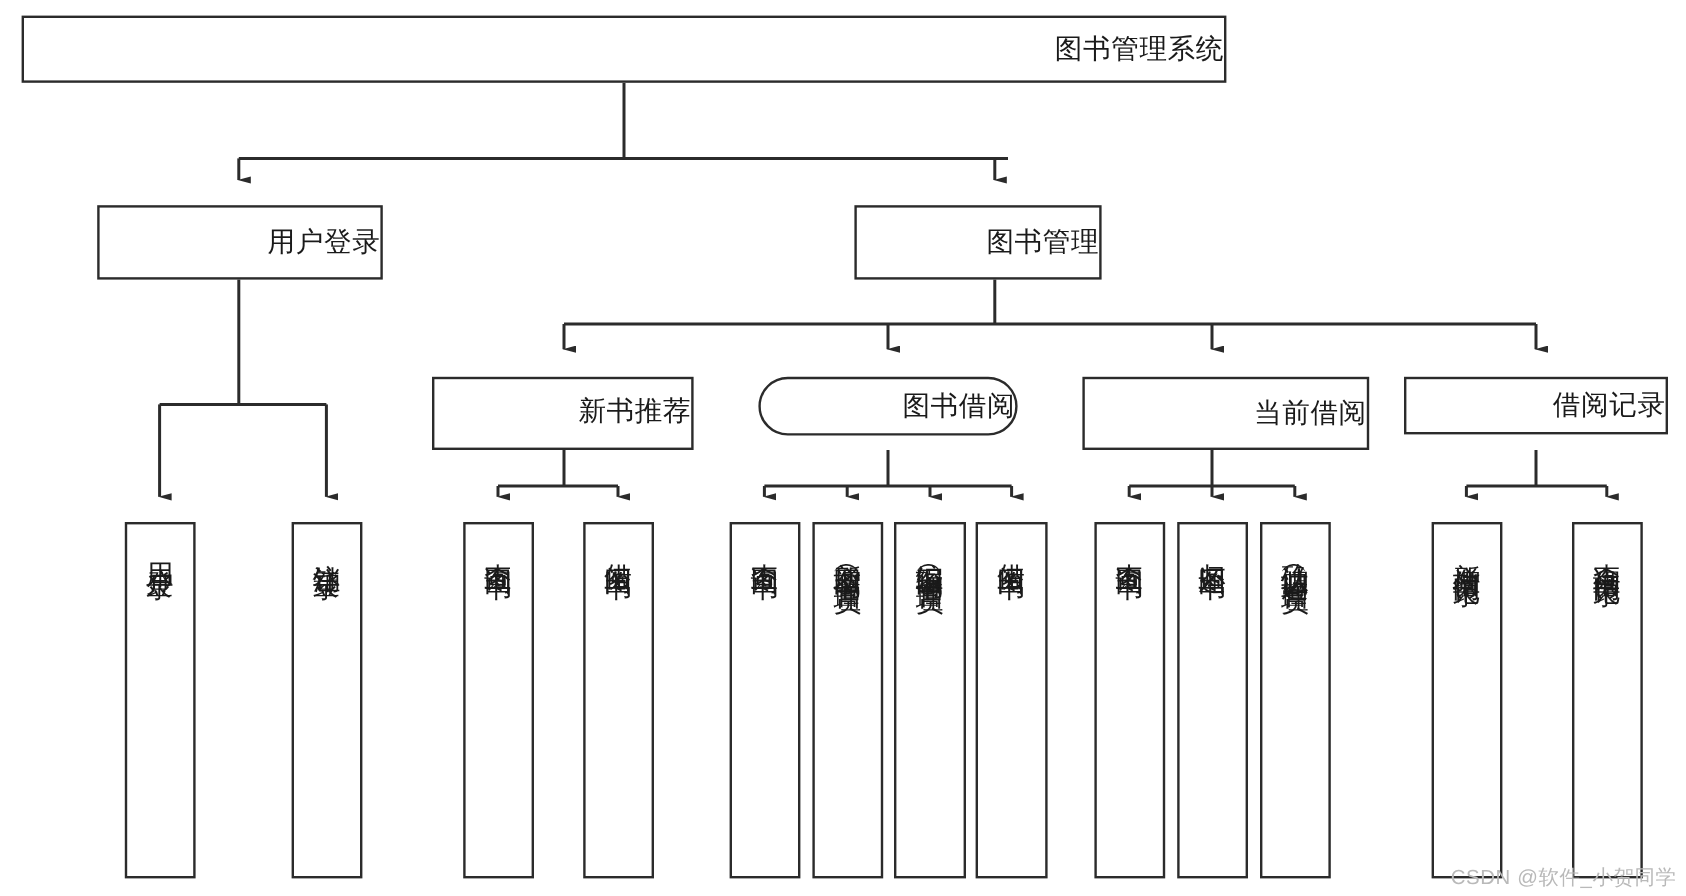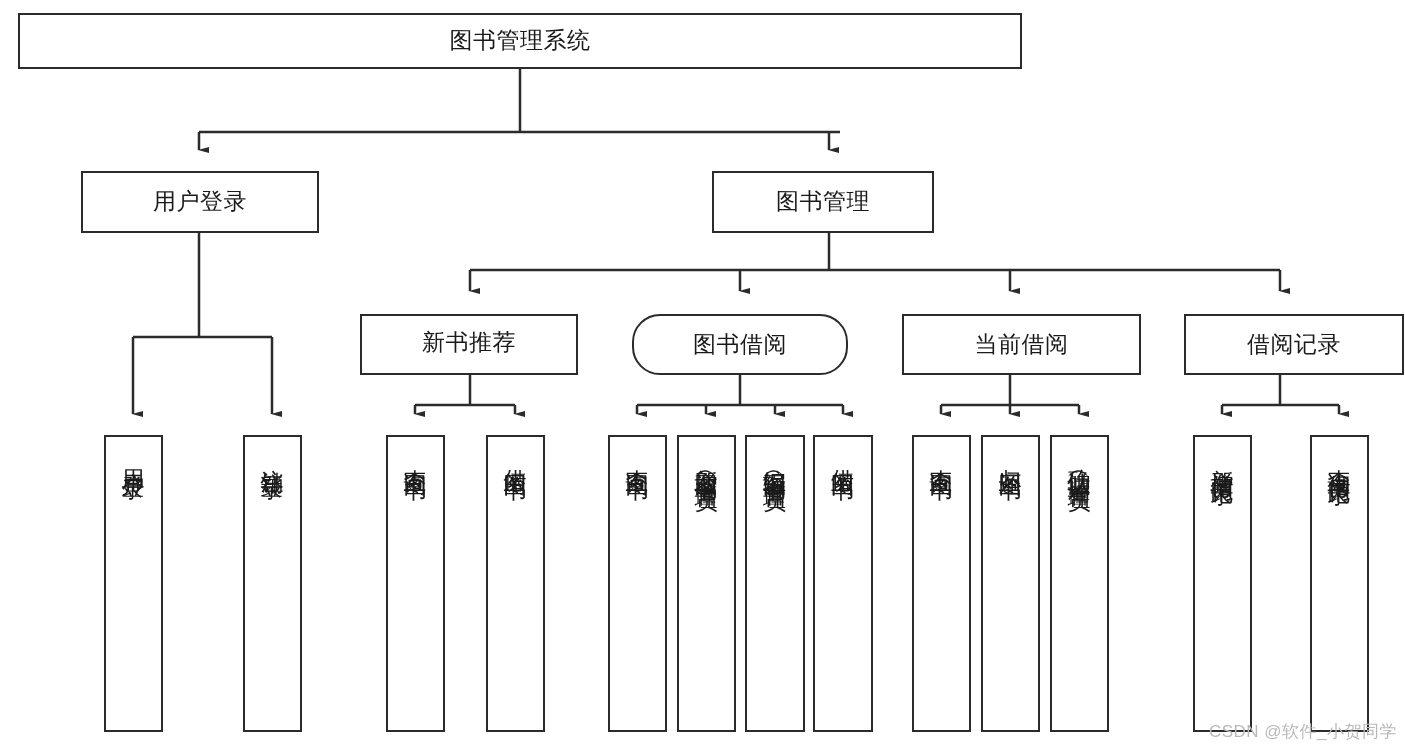--- a/index.html
+++ b/index.html
@@ -26,21 +26,21 @@
     height: 747px;
     pointer-events: none;
   }
   .node {
     position: absolute;
     box-sizing: border-box;
     border: 2.5px solid #2b2b2b;
     background: #ffffff;
     display: flex;
     align-items: center;
-    justify-content: center;
+    justify-content: flex-end;
     color: #1a1a1a;
   }
   .node .node-label {
     display: block;
     text-align: center;
     letter-spacing: 0.5px;
     line-height: 1.12;
     white-space: nowrap;
   }
   
@@ -133,37 +133,37 @@
   </svg>
 
   <div class="node root horiz" style="left:18px; top:13px; width:1004px; height:56px;">
     <span class="node-label">图书管理系统</span>
   </div>
 
   <div class="node horiz" style="left:81px; top:171px; width:238px; height:62px;">
     <span class="node-label">用户登录</span>
   </div>
 
-  <div class="node horiz" style="left:712px; top:171px; width:222px; height:62px;">
+  <div class="node horiz" style="left:712px; top:171px; width:206px; height:62px;">
     <span class="node-label">图书管理</span>
   </div>
 
   <div class="node horiz" style="left:360px; top:314px; width:218px; height:61px;font-family:Liberation Mono, monospace;">
     <span class="node-label">新书推荐</span>
   </div>
 
-  <div class="node horiz" style="left:632px; top:314px; width:216px; height:61px;border-radius:28px;">
+  <div class="node horiz" style="left:632px; top:314px; width:216px; height:49px;border-radius:28px;">
     <span class="node-label">图书借阅</span>
   </div>
 
   <div class="node horiz" style="left:902px; top:314px; width:239px; height:61px;">
     <span class="node-label">当前借阅</span>
   </div>
 
-  <div class="node horiz" style="left:1170px; top:314px; width:220px; height:61px;margin-left:14px;">
+  <div class="node horiz" style="left:1170px; top:314px; width:220px; height:48px;">
     <span class="node-label">借阅记录</span>
   </div>
 
   <div class="node vert" style="left:104px; top:435px; width:59px; height:297px;">
     <span class="node-label">用户登录</span>
   </div>
 
   <div class="node vert" style="left:243px; top:435px; width:59px; height:297px;">
     <span class="node-label">注销登录</span>
   </div>

